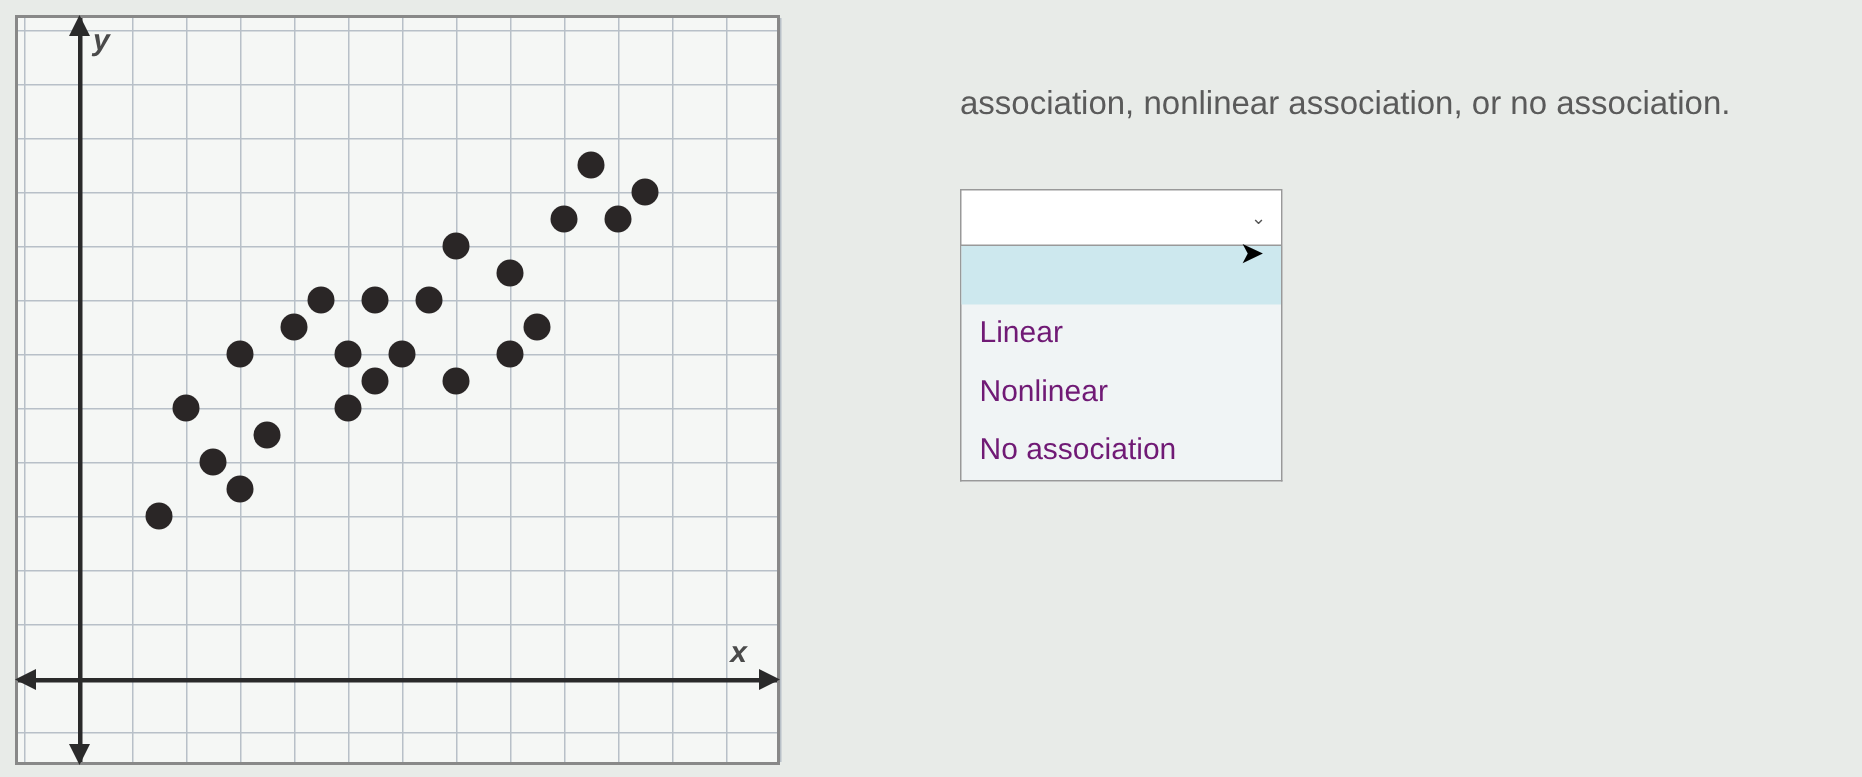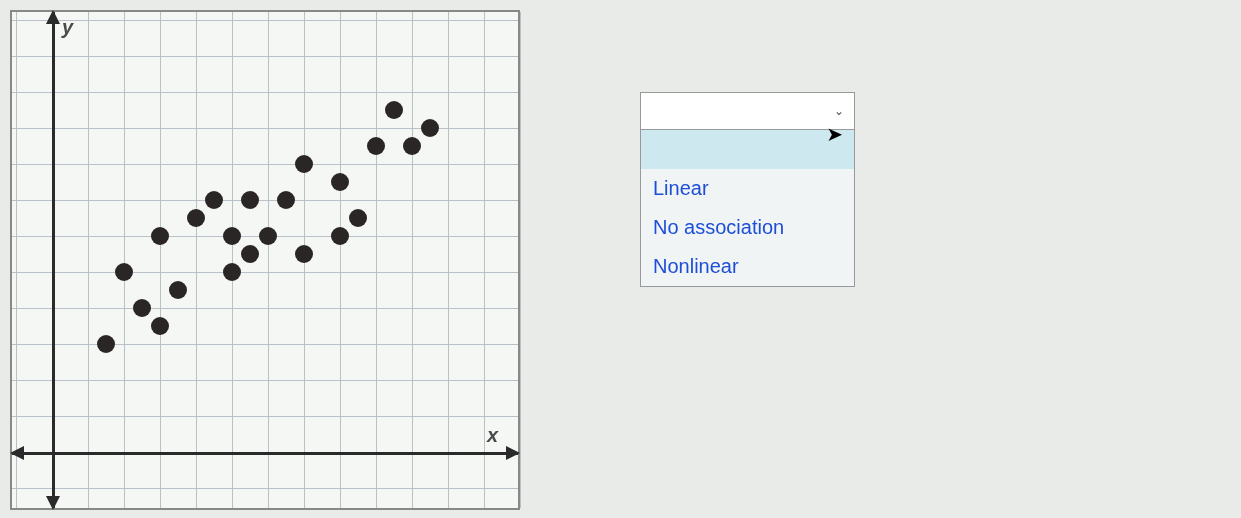--- a/index.html
+++ b/index.html
@@ -140,21 +140,21 @@
       color: #555;
     }
     .dropdown-options {
       border: 1px solid #999;
       border-top: none;
       background: #f0f4f5;
     }
     .dropdown-option {
       padding: 8px 12px;
       font-size: 20px;
-      color: #1d4ed8;
+      color: #701a75;
       cursor: pointer;
     }
     .dropdown-option.highlighted {
       background: #cde8ee;
     }
     .cursor-arrow {
       position: absolute;
       top: 30px;
       right: 12px;
       font-size: 20px;
@@ -224,27 +224,28 @@
       <div class="point" style="left: 364px; top: 134px;"></div>
       <div class="point" style="left: 382px; top: 98px;"></div>
       <div class="point" style="left: 400px; top: 134px;"></div>
       <div class="point" style="left: 418px; top: 116px;"></div>
     </div>
 </div>
 
 <div class="right-panel">
   <div class="question-text">
     <br>
+    <span>association, nonlinear association, or no association.</span>
   </div>
   <div class="dropdown-container">
     <div class="dropdown-selected">
       <span></span>
       <span class="dropdown-caret">⌄</span>
     </div>
     <div class="dropdown-options">
       <div class="dropdown-option highlighted">&nbsp;</div>
       <div class="dropdown-option">Linear</div>
+      <div class="dropdown-option">Nonlinear</div>
       <div class="dropdown-option">No association</div>
-      <div class="dropdown-option">Nonlinear</div>
     </div>
     <span class="cursor-arrow">➤</span>
   </div>
 </div>
 
 </body></html>

